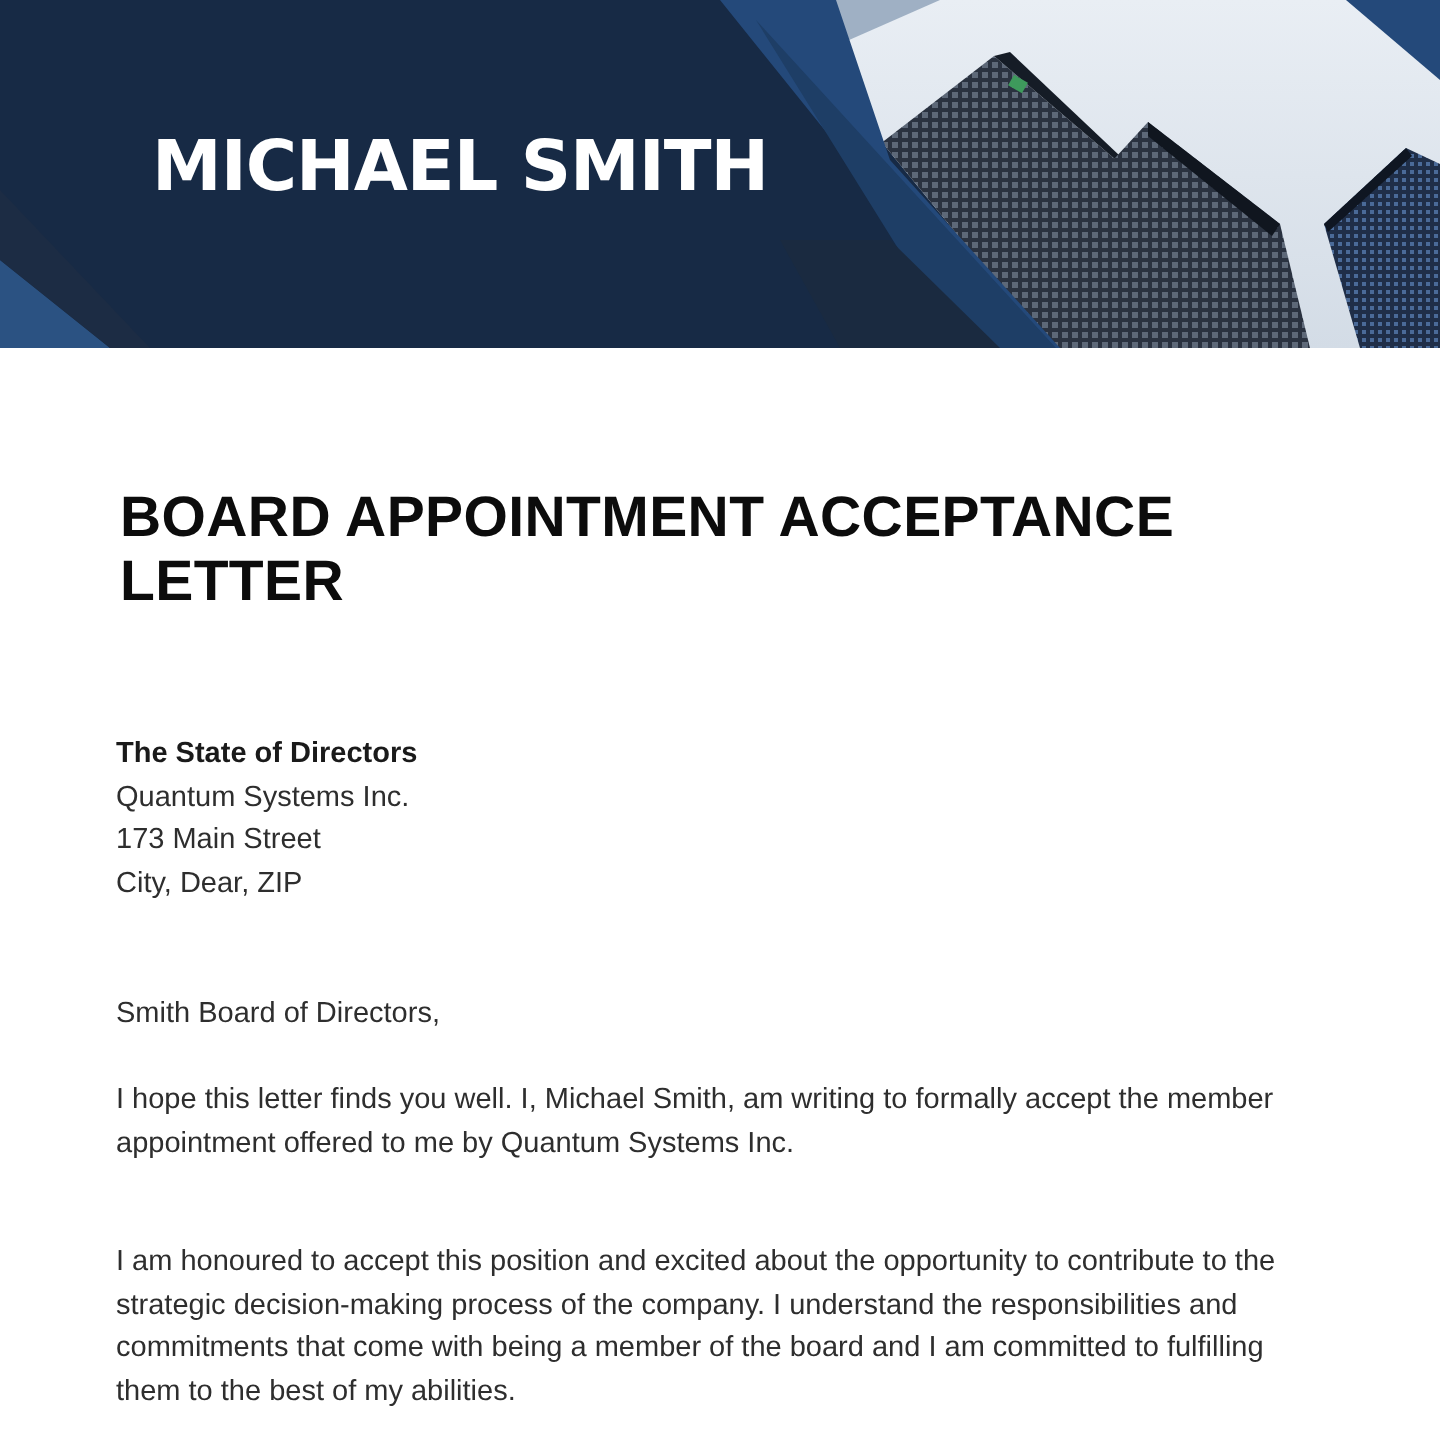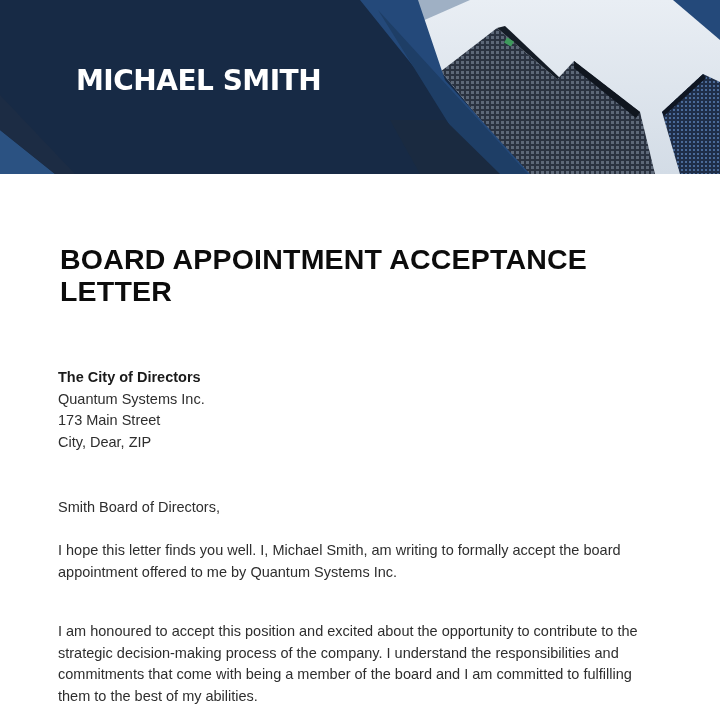--- a/index.html
+++ b/index.html
@@ -7,21 +7,21 @@
     body { font-family: "Liberation Sans", sans-serif; color: #333; position: relative; }
 
     .header {
       position: absolute; left: 0; top: 0; width: 720px; height: 174px;
       background: #172a45; overflow: hidden;
     }
     .header svg.bg { position: absolute; left: 0; top: 0; }
     .name {
       position: absolute; left: 76px; top: 64px;
       font-family: "DejaVu Sans", sans-serif; font-weight: bold;
-      font-size: 28px; letter-spacing: -0.5px; color: #ffffff;
+      font-size: 35px; letter-spacing: -0.5px; color: #ffffff;
     }
     .contact {
       position: absolute; left: 77px; top: 114px;
       font-family: "DejaVu Sans", sans-serif; font-size: 13.5px; color: #f2f4f8;
     }
 
     .title {
       position: absolute; left: 60px; top: 243px; width: 600px;
       text-align: left; font-weight: bold; font-size: 28.5px;
       line-height: 32px; color: #0c0c0c; letter-spacing: 0.2px;
@@ -94,23 +94,23 @@
 
     <polygon points="673,0 720,0 720,40" fill="#24497a"></polygon>
   </svg>
 
   <div class="name">MICHAEL SMITH</div>
 </div>
 
 <h1 class="title">BOARD APPOINTMENT ACCEPTANCE LETTER</h1>
 
 <div class="recipient">
-  <div class="strong">The City of Directors</div>
+  <div class="strong">The State of Directors</div>
   <div>Quantum Systems Inc.</div>
   <div>173 Main Street</div>
   <div>City, Dear, ZIP</div>
 </div>
 
 <p class="salutation">Smith Board of Directors,</p>
 
-<p class="para p1">I hope this letter finds you well. I, Michael Smith, am writing to formally accept the board appointment offered to me by Quantum Systems Inc.</p>
+<p class="para p1">I hope this letter finds you well. I, Michael Smith, am writing to formally accept the member appointment offered to me by Quantum Systems Inc.</p>
 <p class="para p2">I am honoured to accept this position and excited about the opportunity to contribute to the strategic decision-making process of the company. I understand the responsibilities and commitments that come with being a member of the board and I am committed to fulfilling them to the best of my abilities.</p>
 <p class="para p3"></p>
 
 </body></html>

